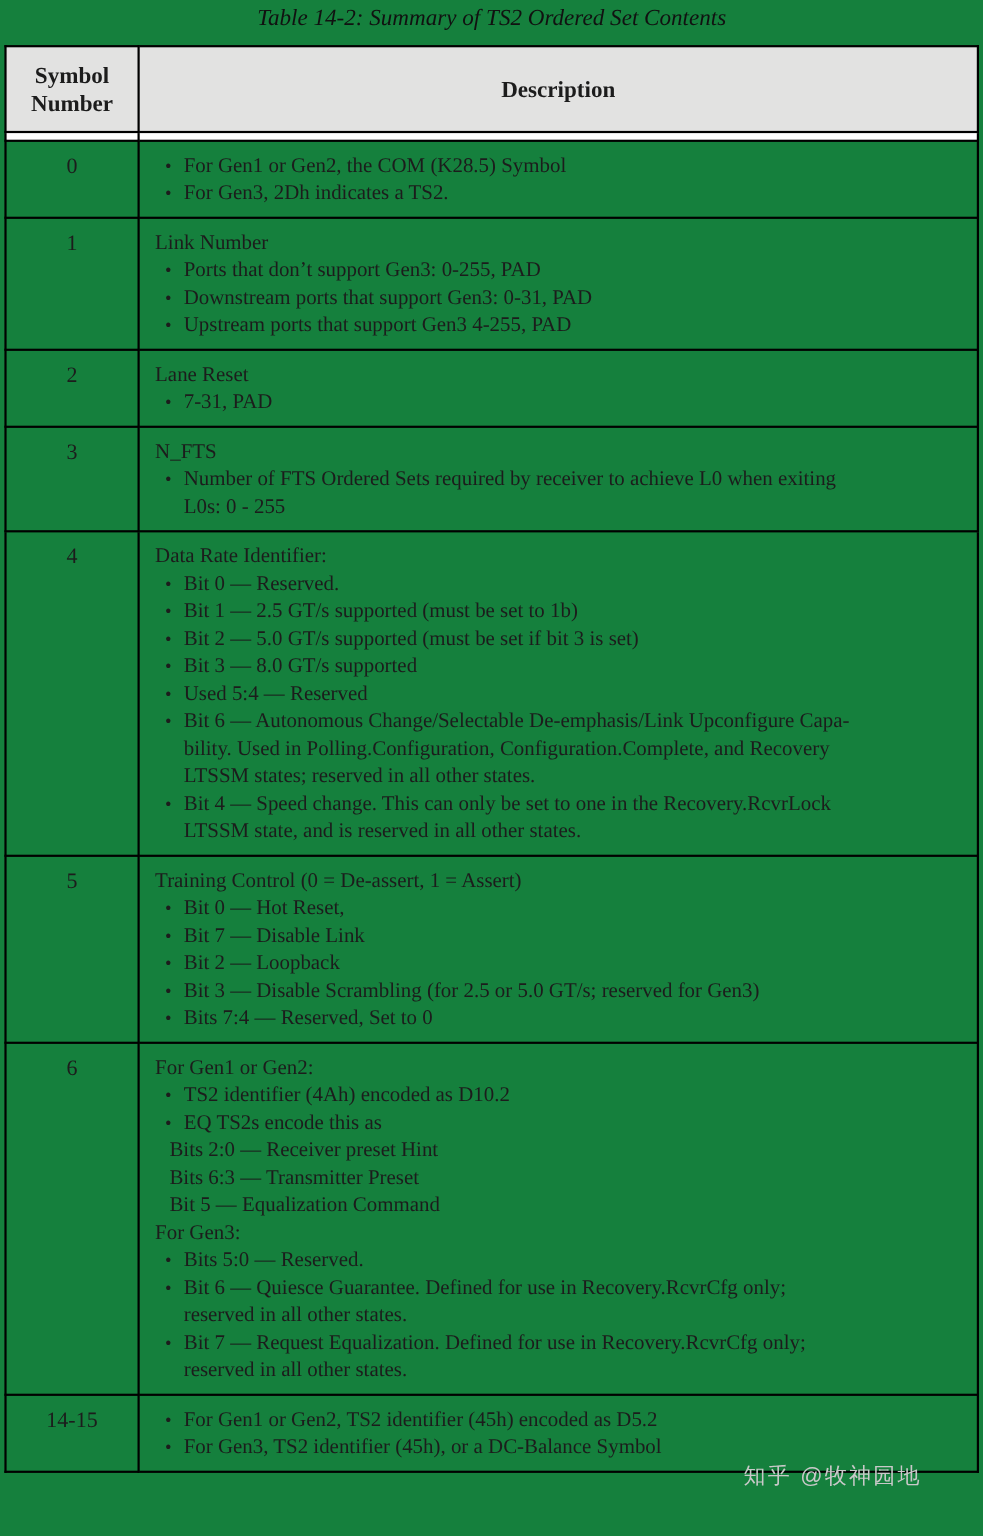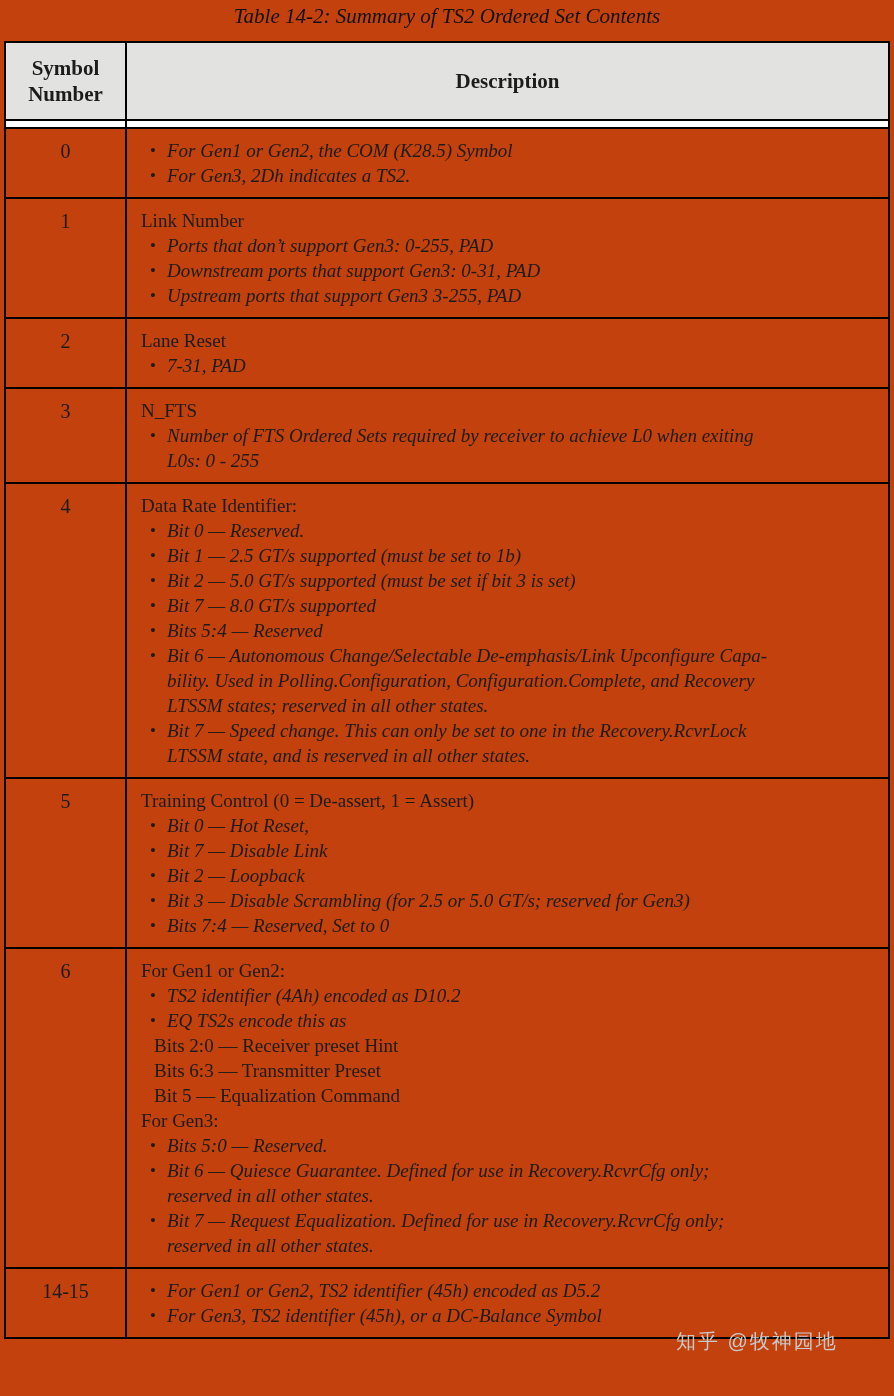--- a/index.html
+++ b/index.html
@@ -4,21 +4,21 @@
 <style>
   html, body {
     margin: 0;
     padding: 0;
     background: #ffffff;
   }
   .sheet {
     position: relative;
     width: 894px;
     height: 1396px;
-    background: #c2410c;
+    background: #15803d;
     overflow: hidden;
     font-family: "Liberation Serif", serif;
     color: #1c1c1c;
   }
   .table-title {
     position: absolute;
     top: 4px;
     left: 0;
     width: 100%;
     text-align: center;
@@ -73,21 +73,20 @@
   .line.bullet .marker {
     flex: none;
     width: 26px;
     padding-left: 9px;
     box-sizing: border-box;
     font-size: 17px;
   }
   .line.bullet .txt {
     flex: 1;
     white-space: pre-line;
-    font-style: italic;
   }
   .line.sub {
     padding-left: 13px;
     white-space: pre-line;
   }
   .watermark {
     position: absolute;
     left: 676px;
     top: 1328px;
     font-size: 20px;
@@ -141,21 +140,21 @@
             <div class="line bullet">
               <span class="marker">•</span>
               <span class="txt">Ports that don’t support Gen3: 0-255, PAD</span>
             </div>
             <div class="line bullet">
               <span class="marker">•</span>
               <span class="txt">Downstream ports that support Gen3: 0-31, PAD</span>
             </div>
             <div class="line bullet">
               <span class="marker">•</span>
-              <span class="txt">Upstream ports that support Gen3 3-255, PAD</span>
+              <span class="txt">Upstream ports that support Gen3 4-255, PAD</span>
             </div>
           </td>
         </tr>
         <tr>
           <td class="sym">2</td>
           <td class="desc">
             <div class="line plain">Lane Reset</div>
             <div class="line bullet">
               <span class="marker">•</span>
               <span class="txt">7-31, PAD</span>
@@ -184,35 +183,35 @@
             <div class="line bullet">
               <span class="marker">•</span>
               <span class="txt">Bit 1 — 2.5 GT/s supported (must be set to 1b)</span>
             </div>
             <div class="line bullet">
               <span class="marker">•</span>
               <span class="txt">Bit 2 — 5.0 GT/s supported (must be set if bit 3 is set)</span>
             </div>
             <div class="line bullet">
               <span class="marker">•</span>
-              <span class="txt">Bit 7 — 8.0 GT/s supported</span>
-            </div>
-            <div class="line bullet">
-              <span class="marker">•</span>
-              <span class="txt">Bits 5:4 — Reserved</span>
+              <span class="txt">Bit 3 — 8.0 GT/s supported</span>
+            </div>
+            <div class="line bullet">
+              <span class="marker">•</span>
+              <span class="txt">Used 5:4 — Reserved</span>
             </div>
             <div class="line bullet">
               <span class="marker">•</span>
               <span class="txt">Bit 6 — Autonomous Change/Selectable De-emphasis/Link Upconfigure Capa-
 bility. Used in Polling.Configuration, Configuration.Complete, and Recovery
 LTSSM states; reserved in all other states.</span>
             </div>
             <div class="line bullet">
               <span class="marker">•</span>
-              <span class="txt">Bit 7 — Speed change. This can only be set to one in the Recovery.RcvrLock
+              <span class="txt">Bit 4 — Speed change. This can only be set to one in the Recovery.RcvrLock
 LTSSM state, and is reserved in all other states.</span>
             </div>
           </td>
         </tr>
         <tr>
           <td class="sym">5</td>
           <td class="desc">
             <div class="line plain">Training Control (0 = De-assert, 1 = Assert)</div>
             <div class="line bullet">
               <span class="marker">•</span>

